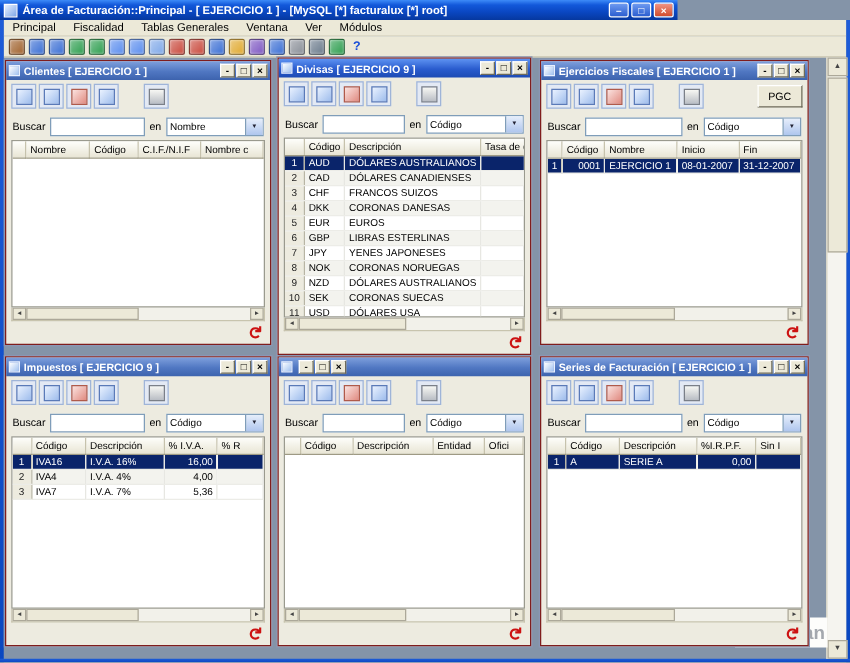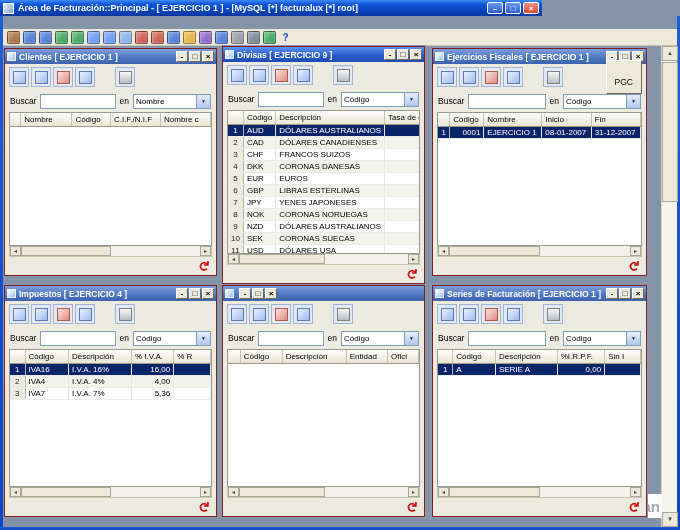--- a/index.html
+++ b/index.html
@@ -62,21 +62,21 @@
     line-height:9px;text-align:center;box-sizing:border-box;}
 
   .wtools{height:26px;flex:0 0 26px;display:flex;align-items:center;gap:2px;padding:0 4px;}
   .cbtn{width:20px;height:20px;display:flex;align-items:center;justify-content:center;
     background:#E3E9F4;border:1px solid #9FB4D8;box-sizing:border-box;}
   .gap{width:16px;}
   .ic{width:13px;height:13px;display:block;border:1px solid #5A7AB8;box-sizing:border-box;
     background:linear-gradient(135deg,#EAF2FF,#9DBCEC);}
   .ic-del{background:linear-gradient(135deg,#FBE3E0,#E08A80);border-color:#B05A4A;}
   .ic-print{background:linear-gradient(180deg,#F7F7F3,#B9BDC4);border-color:#7A7F88;}
-  .pgc{margin-left:auto;height:18px;font-size:8.5px;padding:16px 8px;background:#ECE9D8;
+  .pgc{margin-left:auto;height:18px;font-size:8.5px;padding:0 8px;background:#ECE9D8;
     border:1px solid #fff;border-right-color:#6d6a5a;border-bottom-color:#6d6a5a;
     font-family:"Liberation Sans",sans-serif;}
 
   .wsearch{height:22px;flex:0 0 22px;display:flex;align-items:center;gap:4px;padding:0 5px;font-size:8.5px;}
   .sinput{flex:1 1 auto;height:15px;min-width:20px;border:1px solid #7F9DB9;background:#fff;
     font-size:8.5px;padding:0 2px;box-sizing:border-box;}
   .combo{width:78px;flex:0 0 78px;height:15px;border:1px solid #7F9DB9;background:#fff;
     display:flex;align-items:center;box-sizing:border-box;}
   .cval{flex:1 1 auto;font-size:8px;padding-left:2px;white-space:nowrap;overflow:hidden;}
   .carr{width:13px;height:13px;flex:0 0 13px;background:linear-gradient(180deg,#E6EEFB,#AFC6EE);
@@ -121,20 +121,28 @@
   <div class="titlebar">
     <span class="appicon"></span>
     <span>Área de Facturación::Principal - [ EJERCICIO 1 ] - [MySQL [*] facturalux [*] root]</span>
     <span class="wincontrols">
       <span class="wc min">–</span>
       <span class="wc max">□</span>
       <span class="wc close">×</span>
     </span>
   </div>
 
+  <div class="menubar">
+    <span class="menu-item">Principal</span>
+    <span class="menu-item">Fiscalidad</span>
+    <span class="menu-item">Tablas Generales</span>
+    <span class="menu-item">Ventana</span>
+    <span class="menu-item">Ver</span>
+    <span class="menu-item">Módulos</span>
+  </div>
 
   <div class="maintoolbar">
       <span class="tbtn">
         <span class="glyph" style="background: linear-gradient(135deg, rgba(255, 255, 255, 0.4), rgb(160, 98, 45)) rgb(160, 98, 45); border: 1px solid rgba(0, 0, 0, 0.35);"></span>
       </span>
       <span class="tbtn">
         <span class="glyph" style="background: linear-gradient(135deg, rgba(255, 255, 255, 0.4), rgb(59, 111, 212)) rgb(59, 111, 212); border: 1px solid rgba(0, 0, 0, 0.35);"></span>
       </span>
       <span class="tbtn">
         <span class="glyph" style="background: linear-gradient(135deg, rgba(255, 255, 255, 0.4), rgb(59, 111, 212)) rgb(59, 111, 212); border: 1px solid rgba(0, 0, 0, 0.35);"></span>
@@ -470,21 +478,21 @@
       <span class="sarr rightend">►</span>
     </div>
     <div class="wfoot">
       <span class="refresh">↻</span>
     </div>
   </div>
 
   <div class="win" style="left:4px;top:285px;width:213px;height:232px">
     <div class="wtitle">
       <span class="wicon"></span>
-      <span class="wtext">Impuestos [ EJERCICIO 4 ]</span>
+      <span class="wtext">Impuestos [ EJERCICIO 9 ]</span>
       <span class="wbtns">
         <span class="wbtn">-</span>
         <span class="wbtn">□</span>
         <span class="wbtn">×</span>
       </span>
     </div>
     <div class="wtools">
       <span class="cbtn">
           <i class="ic"></i>
         </span>

